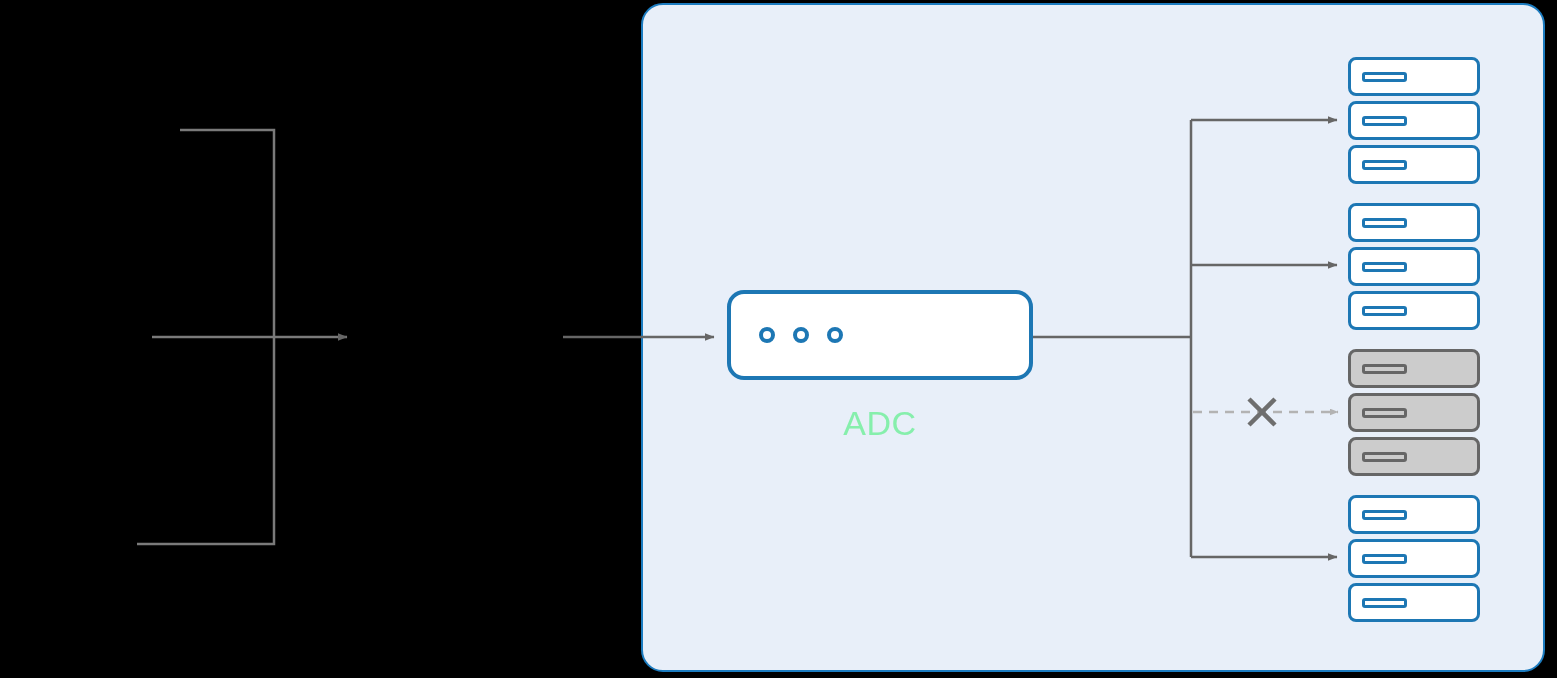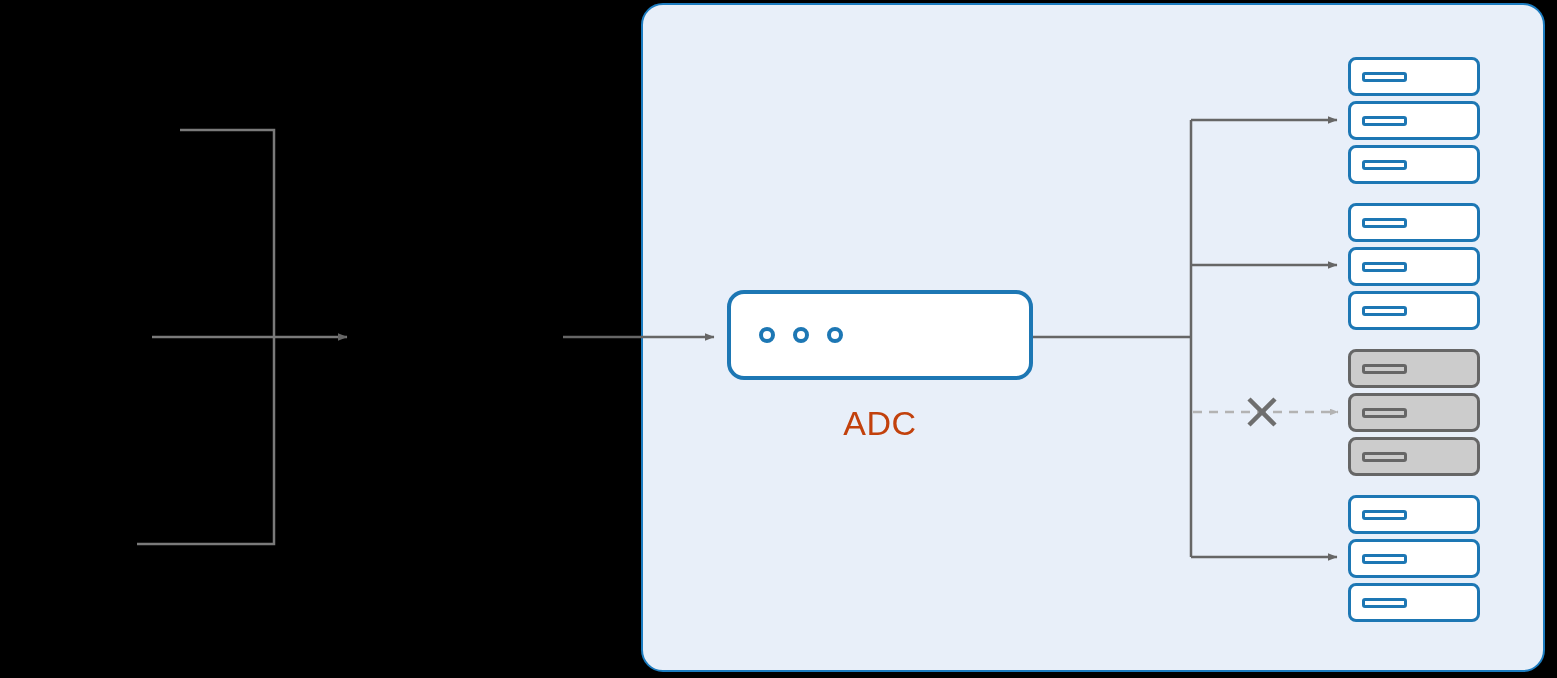--- a/index.html
+++ b/index.html
@@ -70,21 +70,21 @@
     border-radius: 50%;
     background: #ffffff;
   }
   .adc-label {
     position: absolute;
     left: 727px;
     top: 404px;
     width: 306px;
     text-align: center;
     font-size: 34px;
-    color: #c2410c;
+    color: #86efac;
     letter-spacing: 0.5px;
   }
 
   
   .server-group {
     position: absolute;
     left: 1348px;
     width: 132px;
   }
   .server {

